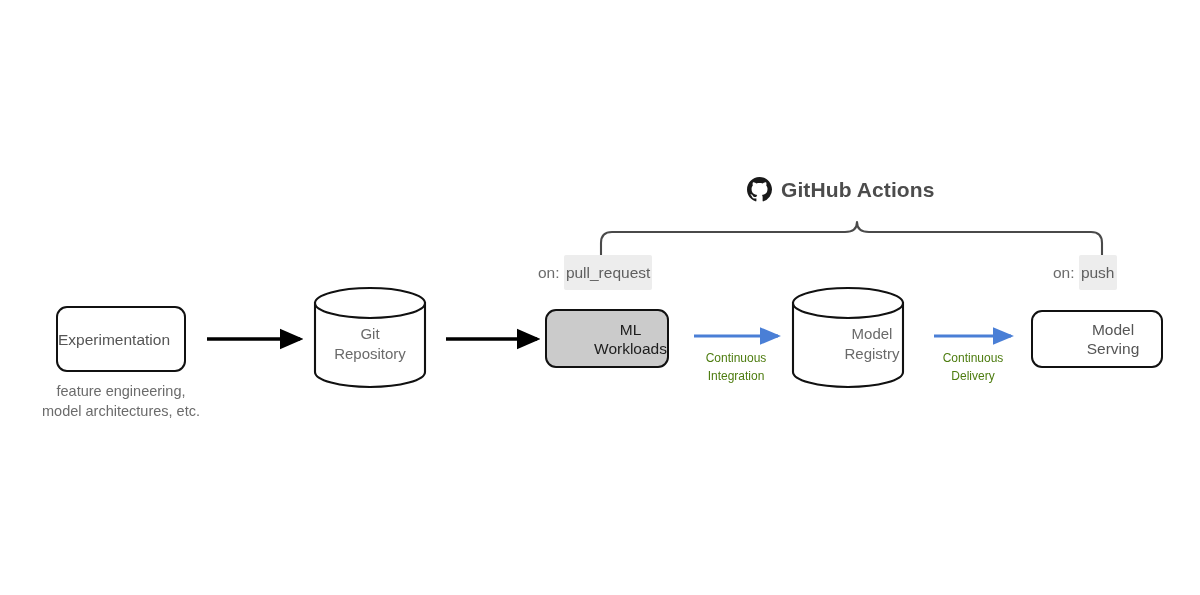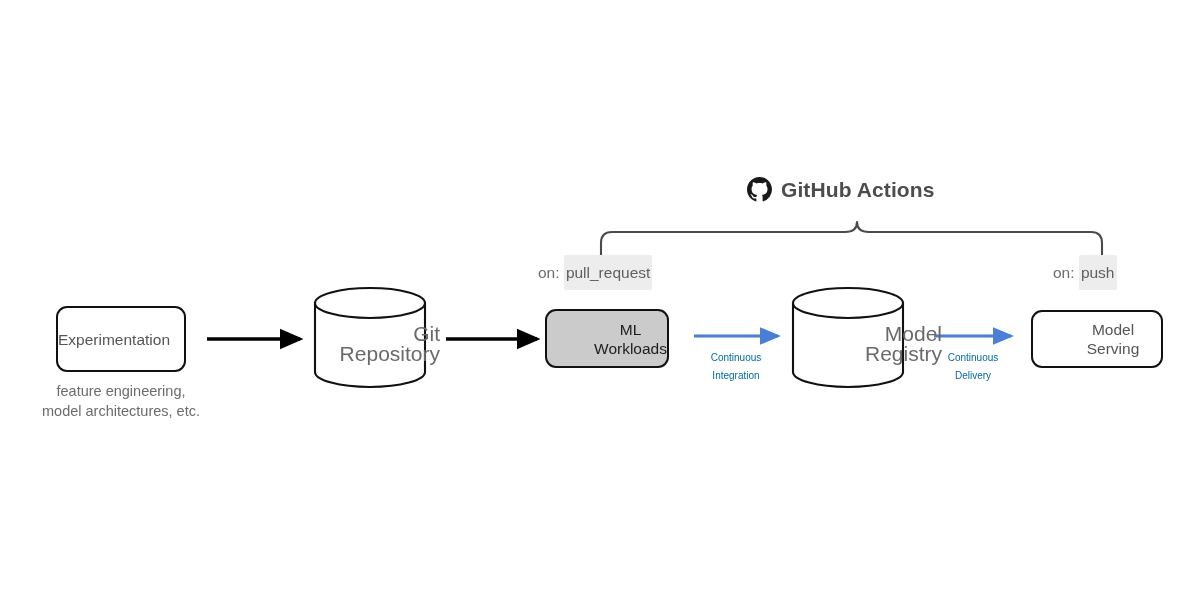--- a/index.html
+++ b/index.html
@@ -48,23 +48,23 @@
     line-height: 19px;
   }
   .proc-box.filled .txt {
     color: #1d1d1d;
   }
 
   
   .cyl-label {
     position: absolute;
     color: #6a6a6a;
-    font-size: 21px;
+    font-size: 15px;
     line-height: 19.5px;
-    text-align: right;
+    text-align: center;
     width: 140px;
   }
 
   
   .caption {
     position: absolute;
     color: #6b6b6b;
     font-size: 14.5px;
     line-height: 20px;
     text-align: center;
@@ -82,22 +82,22 @@
   .trigger .code {
     background: #ededed;
     color: #5f5f5f;
     padding: 9px 2px;
     border-radius: 2px;
   }
 
   
   .edge-label {
     position: absolute;
-    color: #0369a1;
-    font-size: 10px;
+    color: #4d7c0f;
+    font-size: 12px;
     line-height: 18px;
     text-align: center;
     width: 160px;
   }
 
   
   .gh-heading {
     position: absolute;
     display: flex;
     align-items: center;

